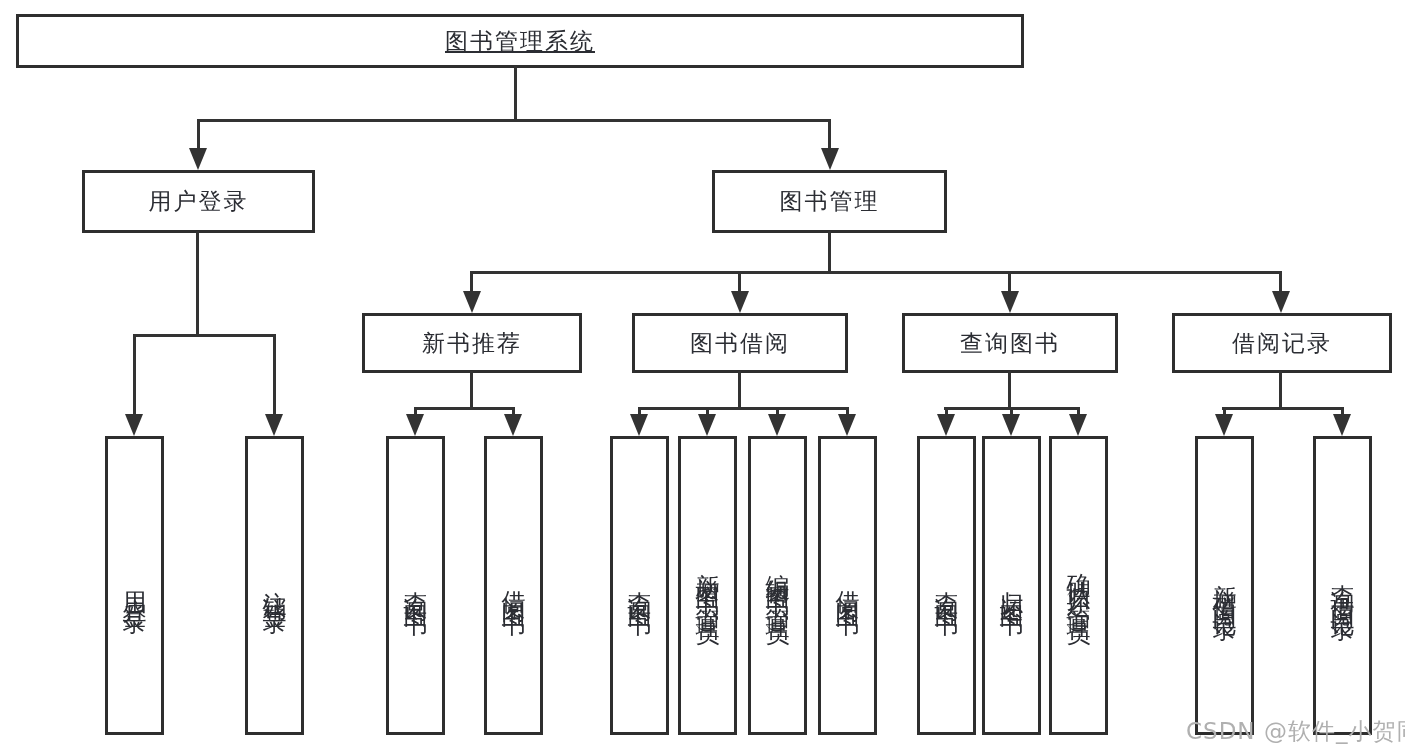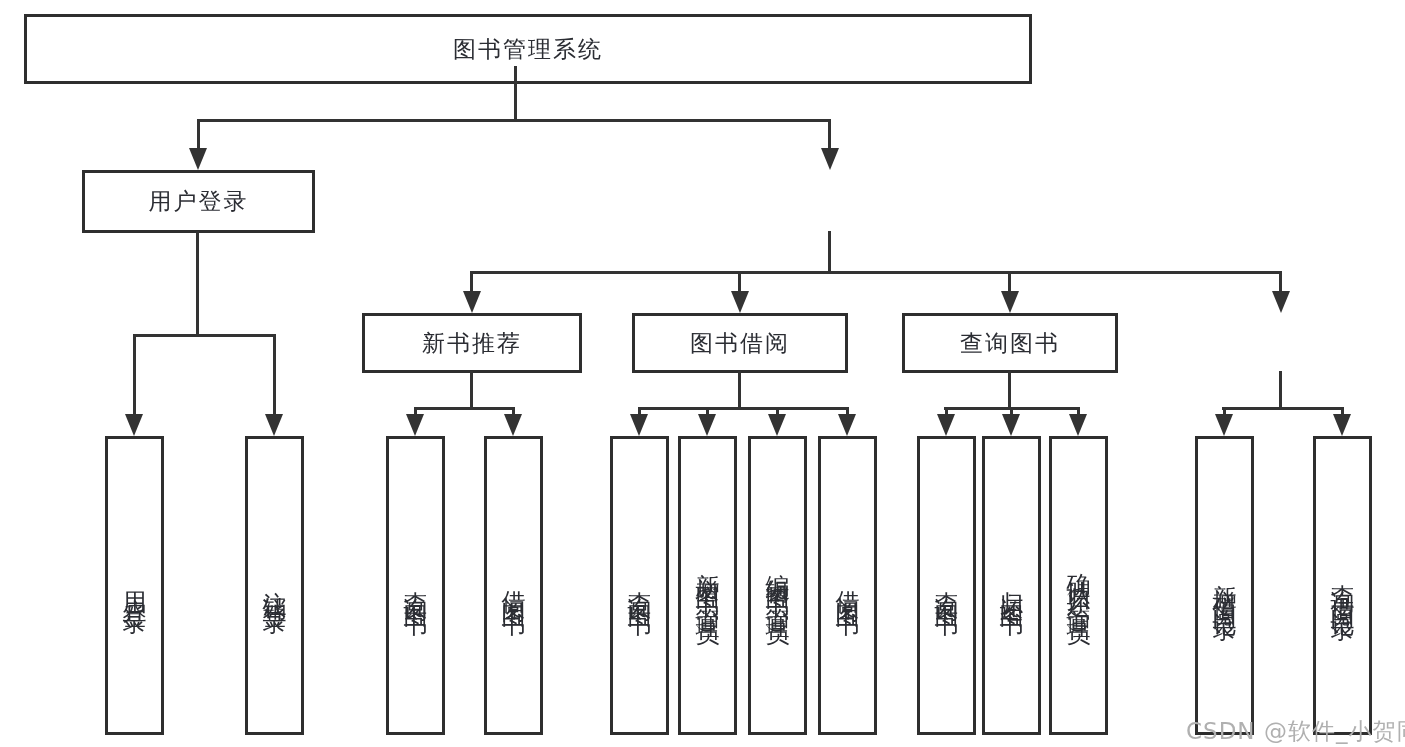--- a/index.html
+++ b/index.html
@@ -27,33 +27,36 @@
   .watermark {
     position:absolute; left:1186px; top:716px; font-size:23px;
     color:#b0b0b0; letter-spacing:1px; z-index:5; white-space:nowrap;
   }
 </style>
 </head>
 <body>
 
 <div id="canvas">
 
-  <div class="box" style="left:24px; top:14px; width:1008px; height:70px;">
+  <div class="box" style="left:16px; top:14px; width:1008px; height:54px;text-decoration:underline;">
     <span>图书管理系统</span>
   </div>
 
   <div class="ln" style="left:514px; top:66px; width:3px; height:56px;"></div>
   <div class="ln" style="left:197px; top:119px; width:634px; height:3px;"></div>
   <div class="ln" style="left:197px; top:119px; width:3px; height:31px;"></div>
   <div class="arr" style="left:189px; top:148px;"></div>
   <div class="ln" style="left:828px; top:119px; width:3px; height:31px;"></div>
   <div class="arr" style="left:821px; top:148px;"></div>
 
   <div class="box" style="left:82px; top:170px; width:233px; height:63px;">
     <span>用户登录</span>
+  </div>
+  <div class="box" style="left:712px; top:170px; width:235px; height:63px;">
+    <span>图书管理</span>
   </div>
 
   <div class="ln" style="left:196px; top:231px; width:3px; height:105px;"></div>
   <div class="ln" style="left:133px; top:334px; width:143px; height:3px;"></div>
   <div class="ln" style="left:133px; top:334px; width:3px; height:82px;"></div>
   <div class="arr" style="left:125px; top:414px;"></div>
   <div class="ln" style="left:273px; top:334px; width:3px; height:82px;"></div>
   <div class="arr" style="left:265px; top:414px;"></div>
 
   <div class="ln" style="left:828px; top:231px; width:3px; height:43px;"></div>
@@ -68,20 +71,23 @@
   <div class="arr" style="left:1272px; top:291px;"></div>
 
   <div class="box" style="left:362px; top:313px; width:220px; height:60px;">
     <span>新书推荐</span>
   </div>
   <div class="box" style="left:632px; top:313px; width:216px; height:60px;">
     <span>图书借阅</span>
   </div>
   <div class="box" style="left:902px; top:313px; width:216px; height:60px;">
     <span>查询图书</span>
+  </div>
+  <div class="box" style="left:1172px; top:313px; width:220px; height:60px;">
+    <span>借阅记录</span>
   </div>
 
   <div class="ln" style="left:470px; top:371px; width:3px; height:38px;"></div>
   <div class="ln" style="left:414px; top:407px; width:101px; height:3px;"></div>
   <div class="ln" style="left:414px; top:407px; width:3px; height:9px;"></div>
   <div class="arr" style="left:406px; top:414px;"></div>
   <div class="ln" style="left:512px; top:407px; width:3px; height:9px;"></div>
   <div class="arr" style="left:504px; top:414px;"></div>
 
   <div class="ln" style="left:738px; top:371px; width:3px; height:38px;"></div>

